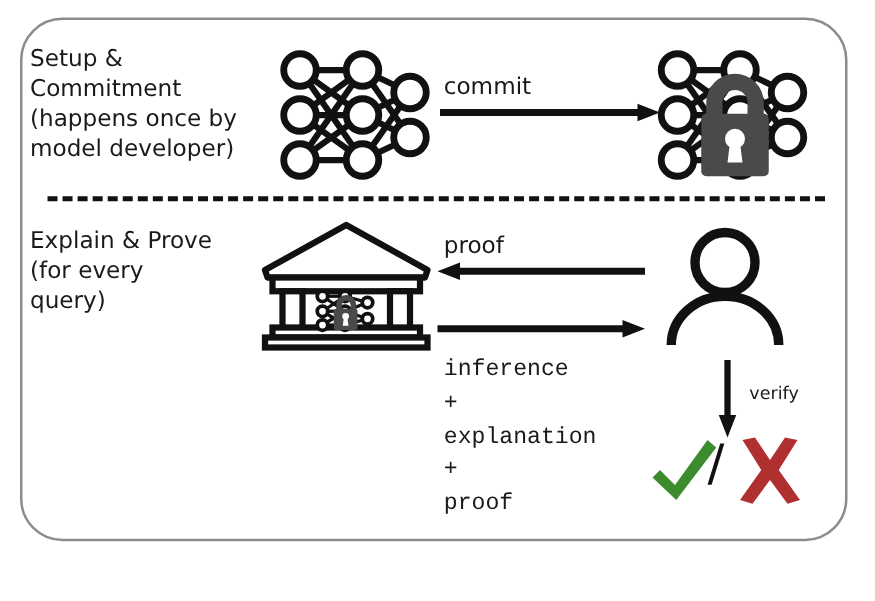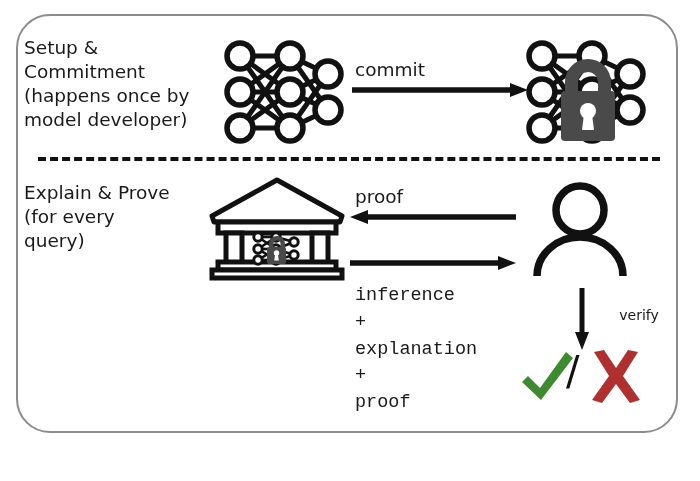--- a/index.html
+++ b/index.html
@@ -235,21 +235,21 @@
     </svg>
   </div>
 
   <div class="abs" style="left:572px; top:288px;">
     <svg width="20" height="62" viewBox="0 0 20 62">
       <line x1="10" y1="0" x2="10" y2="48" stroke="#111111" stroke-width="5"></line>
       <polygon points="10,62 3,44 17,44" fill="#111111"></polygon>
     </svg>
   </div>
 
-  <div class="txt small-label" style="left:609px; top:306px; width:60px; text-align:center;">verify</div>
+  <div class="txt small-label" style="left:579px; top:306px; width:60px; text-align:right;">verify</div>
 
   <div class="abs" style="left:518px; top:350px;">
     <svg width="58" height="56" viewBox="0 0 58 56">
       <path d="M4 32 L10 26 L22 38 L48 2 L55 8 L23 50 Z" fill="#3c8b2e"></path>
     </svg>
   </div>
 
   <div class="txt" style="left:566px; top:345px; width:30px; font-size:40px; color:#111111;">/</div>
 
   <div class="abs" style="left:588px; top:350px;">

